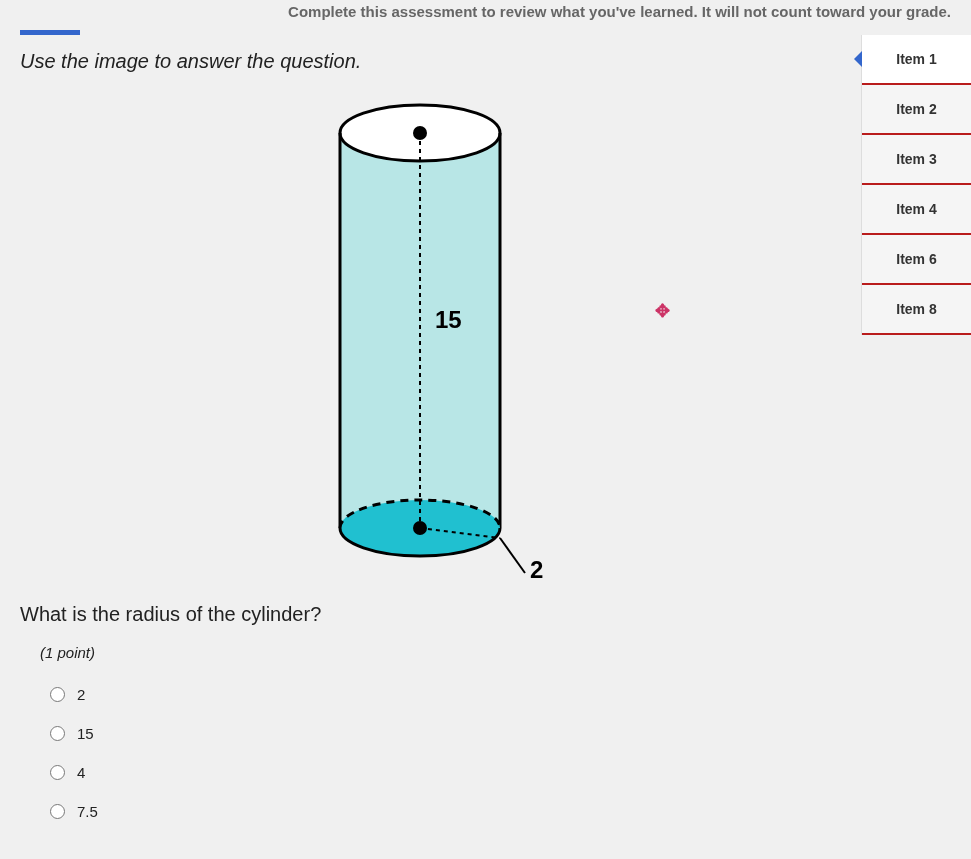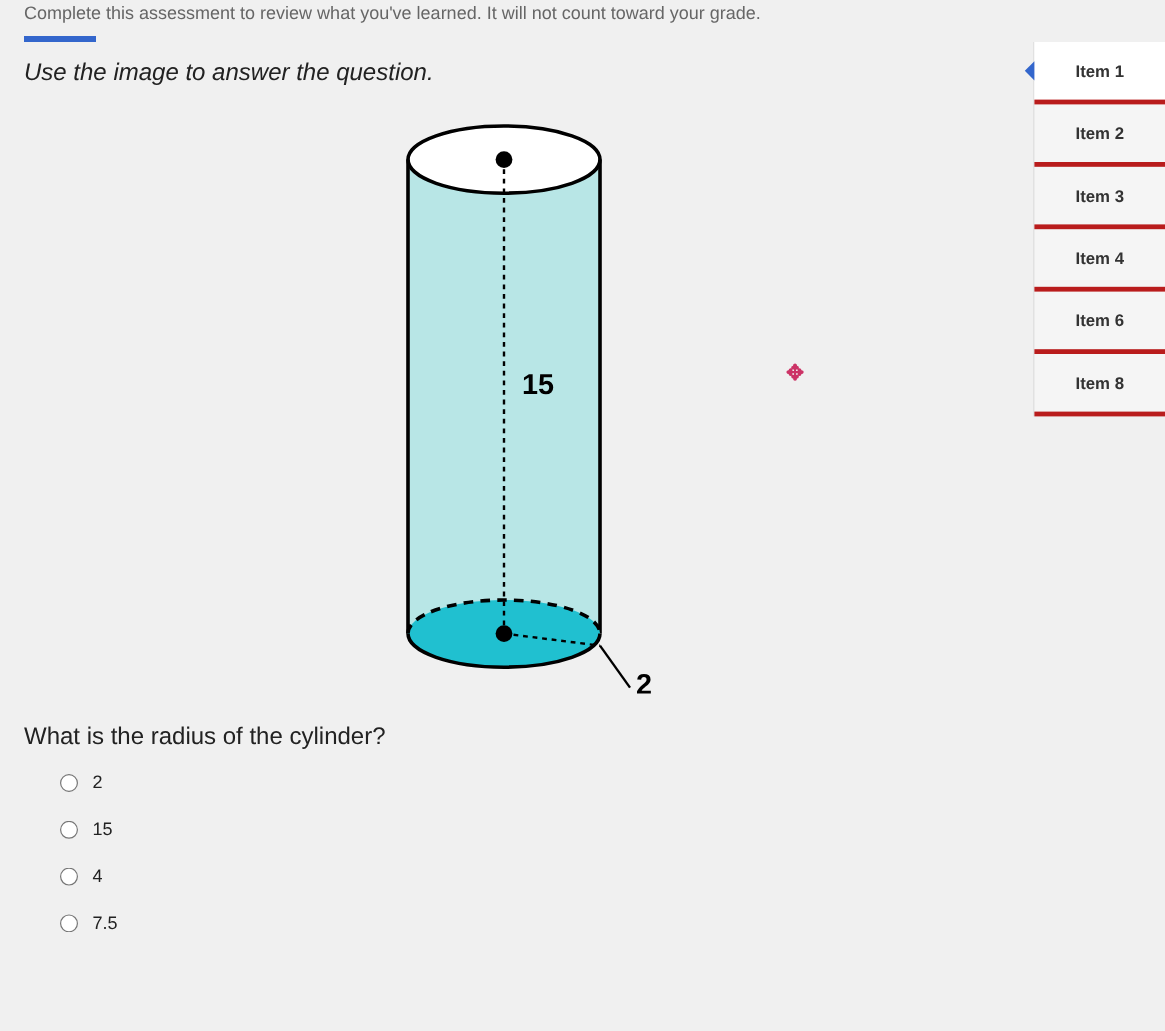--- a/index.html
+++ b/index.html
@@ -12,21 +12,22 @@
       background: #f0f0f0;
       width: 971px;
       height: 859px;
       position: relative;
       overflow: hidden;
     }
     .header-text {
       color: #666;
       font-size: 15px;
       padding: 3px 20px 0;
-      font-weight: 400;
+      font-weight: 700;
+      text-align: right;
     }
     .progress-bar {
       width: 60px;
       height: 5px;
       background: #3366cc;
       margin: 10px 0 15px 20px;
     }
     .main-content {
       padding: 0 20px;
       width: 850px;
@@ -77,21 +78,21 @@
     .sidebar {
       position: absolute;
       right: 0;
       top: 35px;
       width: 110px;
       background: #f5f5f5;
       border-left: 1px solid #ddd;
     }
     .sidebar-item {
       padding: 16px 12px;
-      border-bottom: 4px solid #b91c1c;
+      border-bottom: 2px solid #b91c1c;
       font-size: 14px;
       font-weight: bold;
       color: #333;
       cursor: pointer;
       position: relative;
       text-align: center;
     }
     .sidebar-item.active {
       background: #fff;
     }
@@ -152,20 +153,21 @@
 
       <circle cx="120" cy="440" r="7" fill="#000"></circle>
 
       <text x="135" y="240" font-size="24" font-weight="bold" fill="#000">15</text>
 
       <text x="230" y="490" font-size="24" font-weight="bold" fill="#000">2</text>
     </svg>
   </div>
 
   <div class="question-text">What is the radius of the cylinder?</div>
+  <div class="points">(1 point)</div>
 
   <div class="options">
     <div class="option">
       <input type="radio" name="answer" style="">
       <label>2</label>
     </div>
     <div class="option">
       <input type="radio" name="answer" style="">
       <label>15</label>
     </div>

